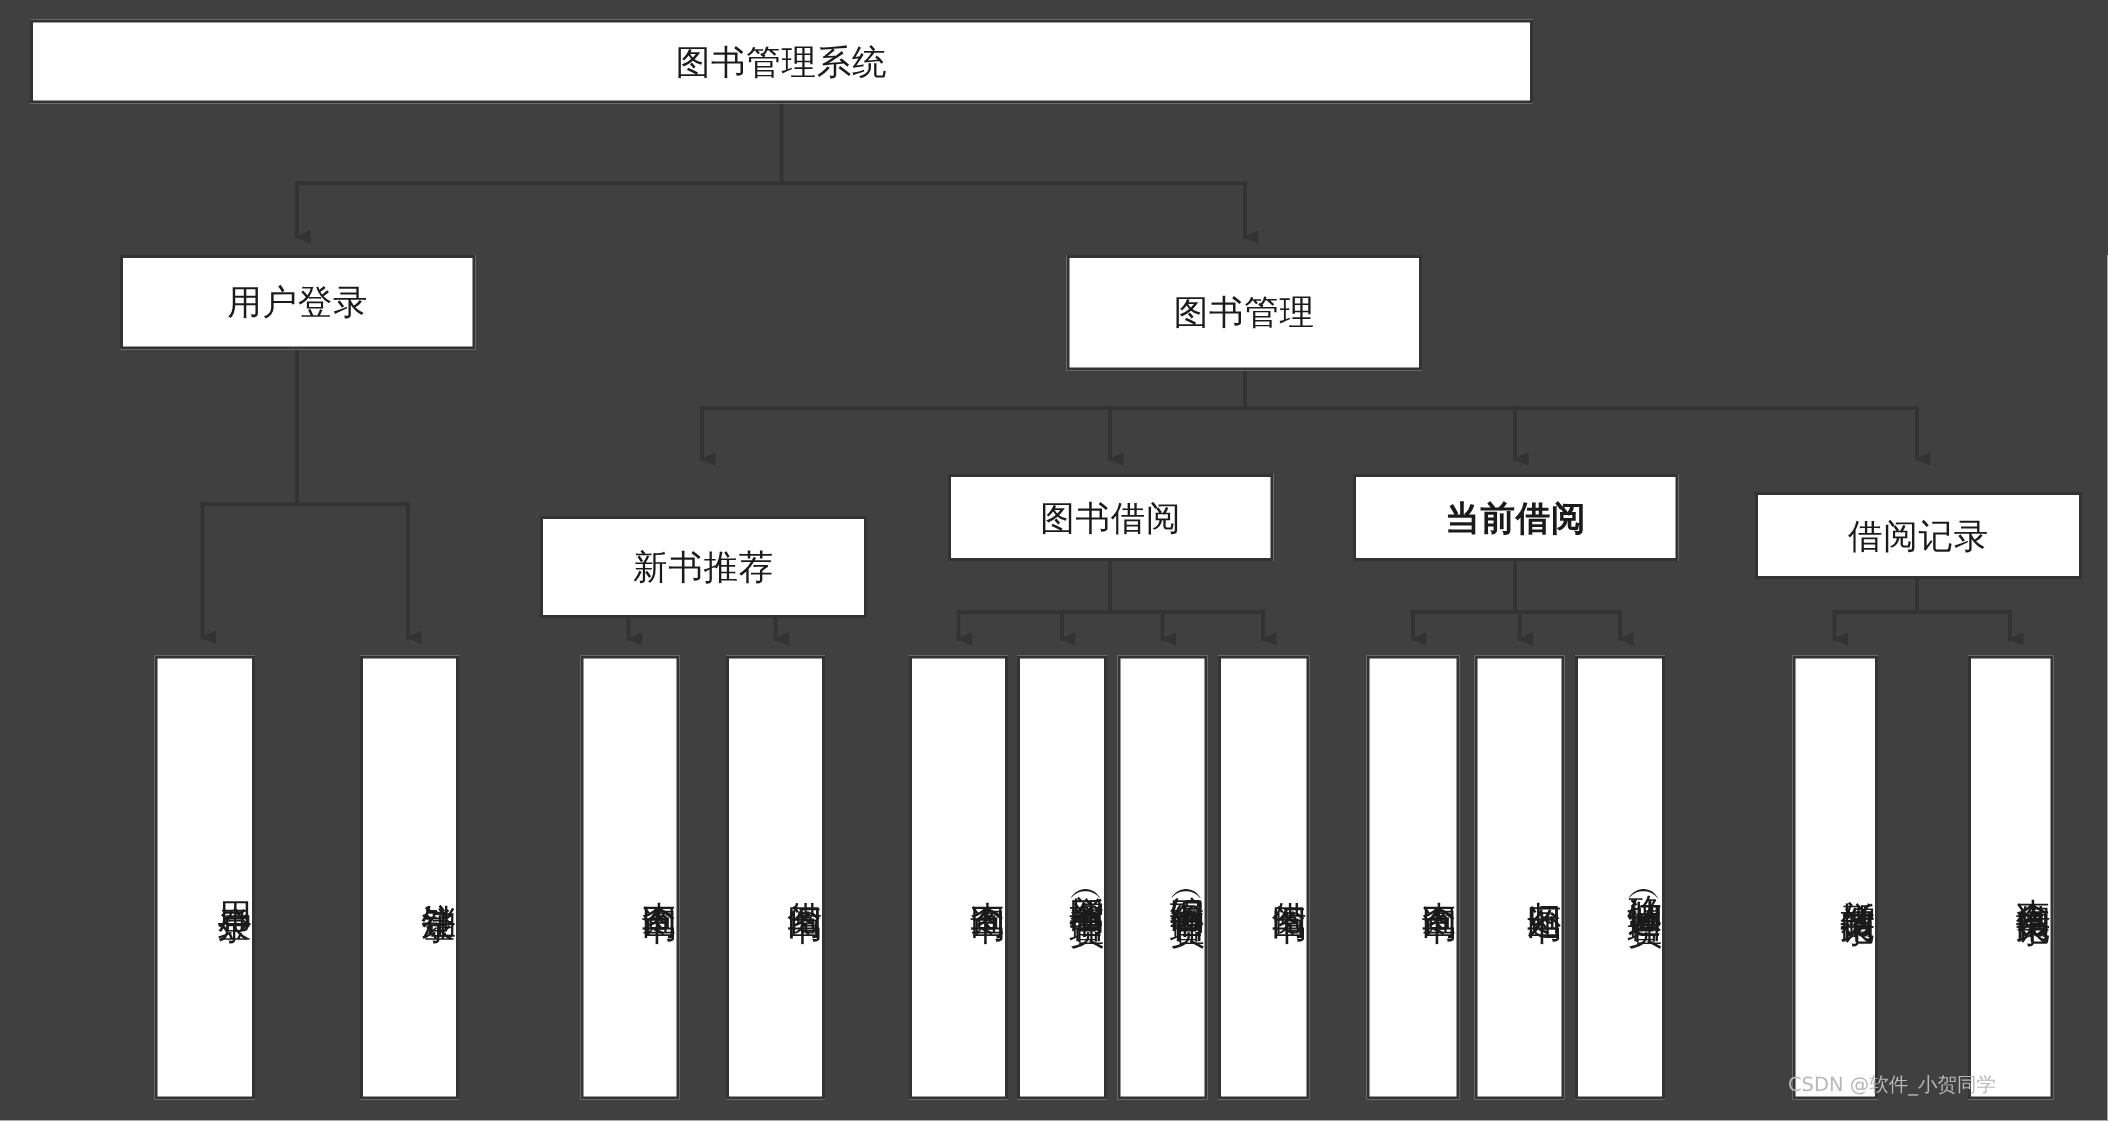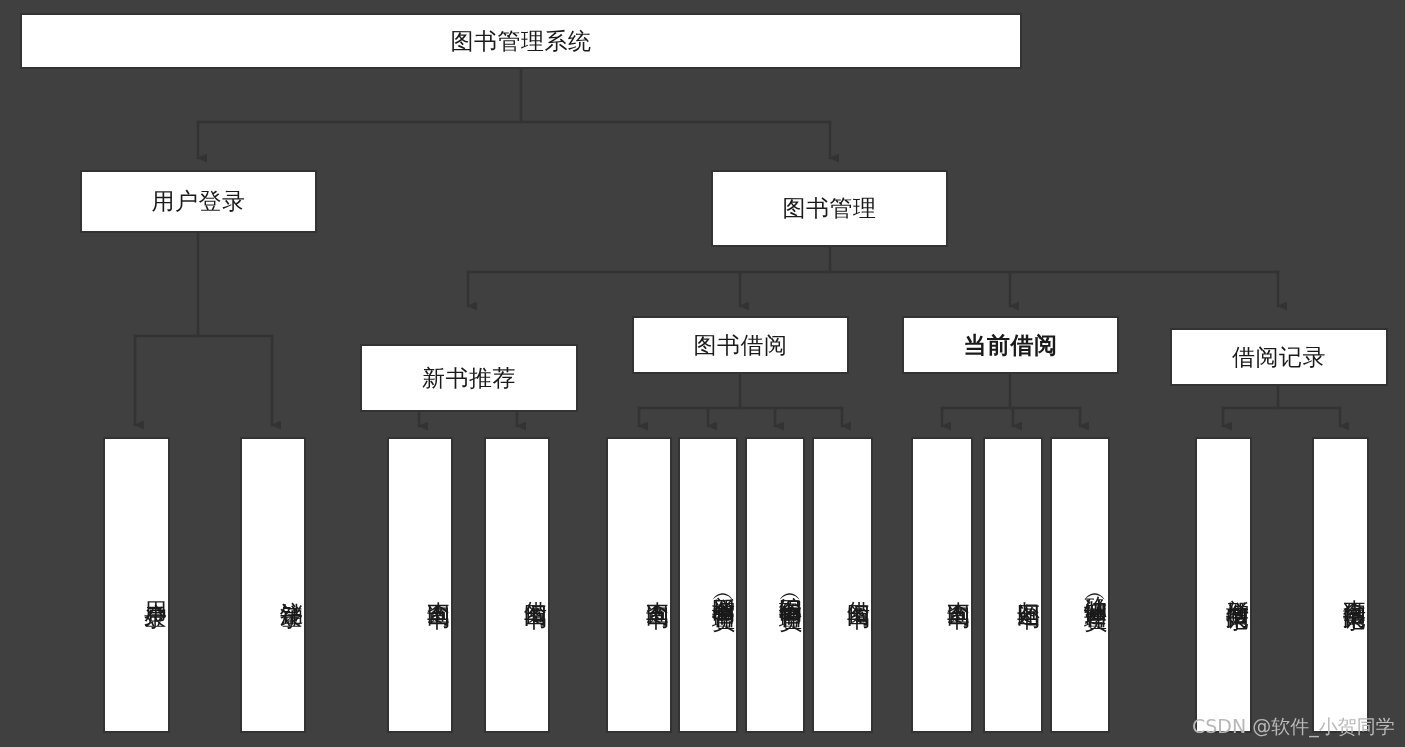--- a/index.html
+++ b/index.html
@@ -47,21 +47,21 @@
     line-height: 1.05;
   }
   .node.vert span {
     writing-mode: vertical-rl;
     text-orientation: upright;
   }
   .watermark {
     position: absolute;
     left: 1192px;
     top: 714px;
-    font-size: 19px;
+    font-size: 13px;
     color: #b8b8b8;
     white-space: nowrap;
     pointer-events: none;
     font-family: "DejaVu Sans", "Liberation Sans", sans-serif;
   }
 </style>
 </head>
 <body>
 
 <div id="canvas">

